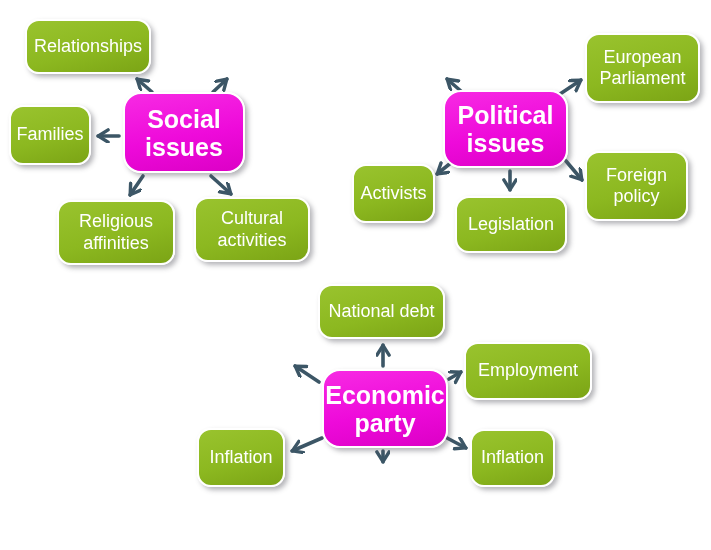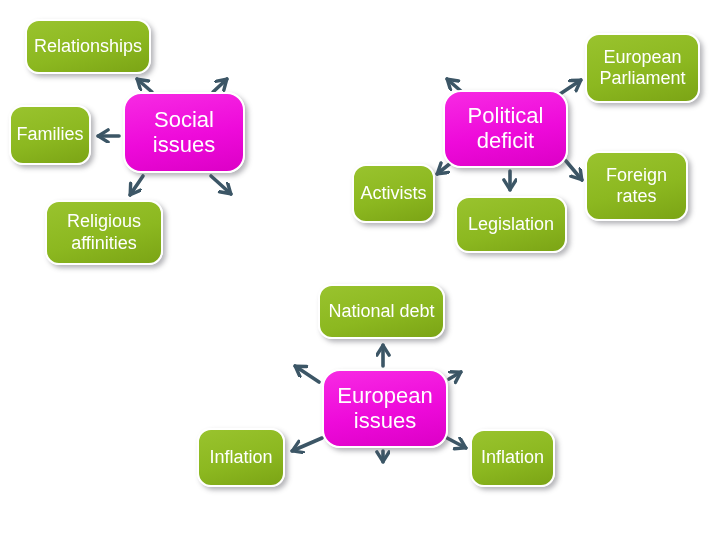--- a/index.html
+++ b/index.html
@@ -47,22 +47,23 @@
   .node .lbl{display:block;padding:0 6px;}
   .child{
     background:linear-gradient(165deg,var(--child-node-light) 0%,var(--child-node) 55%,var(--child-node-dark) 100%);
     border-radius:14px;
     font-size:18px;
     line-height:1.18;
   }
   .center{
     background:linear-gradient(170deg,var(--center-node-light) 0%,var(--center-node) 55%,var(--center-node-dark) 100%);
     border-radius:18px;
-    font-size:22px;
+    font-size:25px;
     line-height:1.12;
+    font-weight:bold;
   }
 </style>
 </head>
 <body>
 
 <div class="canvas">
 
   <svg class="arrows" width="711" height="550" viewBox="0 0 711 550">
     <defs>
       <marker id="ah" markerWidth="5" markerHeight="5" refX="3.2" refY="1.9" orient="auto" markerUnits="strokeWidth">
@@ -93,45 +94,51 @@
 
   <div class="node center" style="left:123px;top:92px;width:122px;height:81px">
     <span class="lbl">Social issues</span>
   </div>
   <div class="node child" style="left:25px;top:19px;width:126px;height:55px">
     <span class="lbl">Relationships</span>
   </div>
   <div class="node child" style="left:9px;top:105px;width:82px;height:60px">
     <span class="lbl">Families</span>
   </div>
-  <div class="node child" style="left:45px;top:200px;width:118px;height:65px">
+  <div class="node child" style="left:57px;top:200px;width:118px;height:65px">
     <span class="lbl">Religious affinities</span>
+  </div>
+  <div class="node child" style="left:194px;top:197px;width:116px;height:65px">
+    <span class="lbl">Cultural activities</span>
   </div>
 
   <div class="node center" style="left:443px;top:90px;width:125px;height:78px">
-    <span class="lbl">Political deficit</span>
+    <span class="lbl">Political issues</span>
   </div>
   <div class="node child" style="left:585px;top:33px;width:115px;height:70px">
     <span class="lbl">European Parliament</span>
   </div>
   <div class="node child" style="left:352px;top:164px;width:83px;height:59px">
     <span class="lbl">Activists</span>
   </div>
   <div class="node child" style="left:455px;top:196px;width:112px;height:57px">
     <span class="lbl">Legislation</span>
   </div>
   <div class="node child" style="left:585px;top:151px;width:103px;height:70px">
-    <span class="lbl">Foreign rates</span>
+    <span class="lbl">Foreign policy</span>
   </div>
 
   <div class="node center" style="left:322px;top:369px;width:126px;height:79px">
-    <span class="lbl">European issues</span>
+    <span class="lbl">Economic party</span>
   </div>
   <div class="node child" style="left:318px;top:284px;width:127px;height:55px">
     <span class="lbl">National debt</span>
+  </div>
+  <div class="node child" style="left:464px;top:342px;width:128px;height:58px">
+    <span class="lbl">Employment</span>
   </div>
   <div class="node child" style="left:197px;top:428px;width:88px;height:59px">
     <span class="lbl">Inflation</span>
   </div>
   <div class="node child" style="left:470px;top:429px;width:85px;height:58px">
     <span class="lbl">Inflation</span>
   </div>
 
 </div>
 

